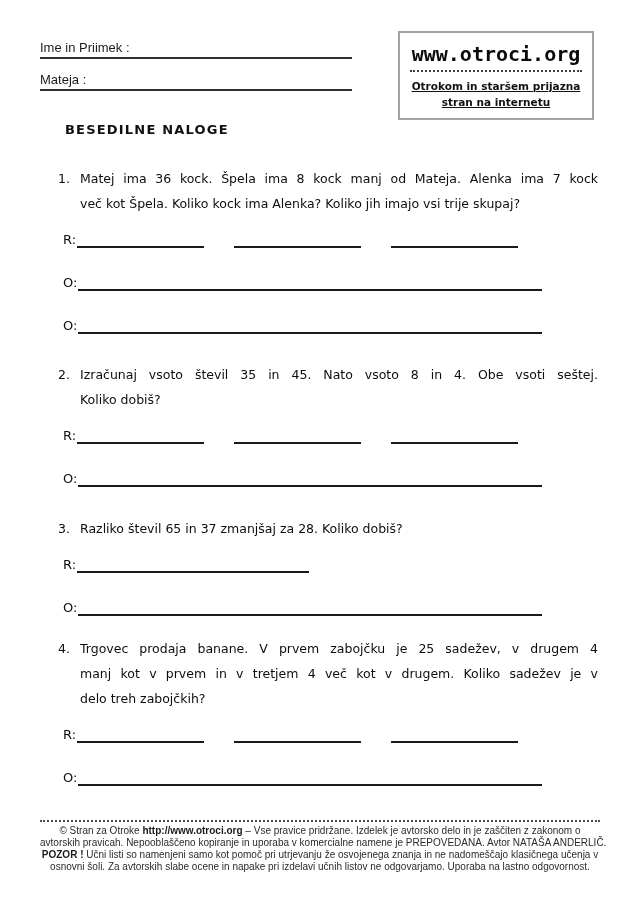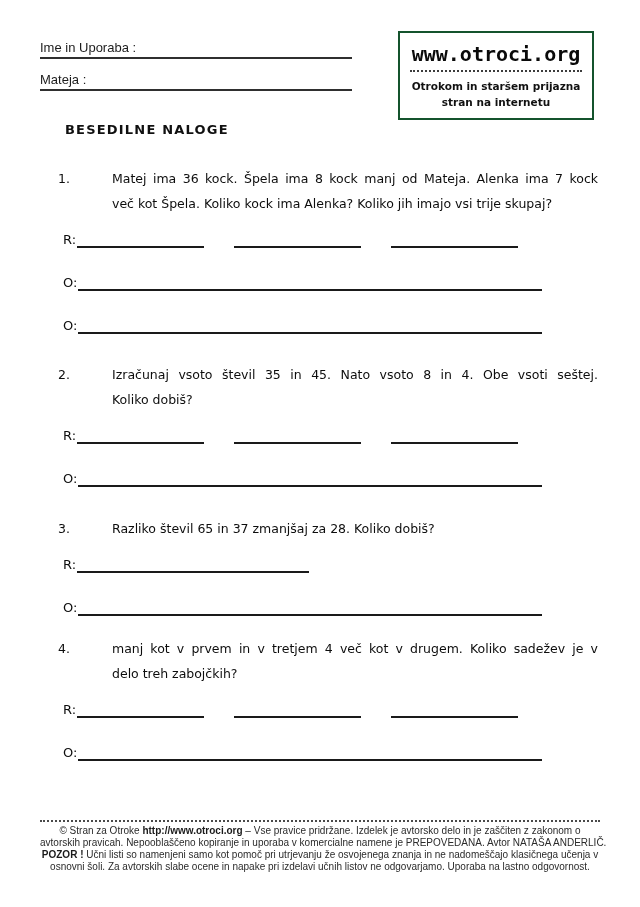--- a/index.html
+++ b/index.html
@@ -14,42 +14,42 @@
     position:absolute; left:40px; width:312px;
     border-bottom:2px solid #2f2f2f; padding-bottom:2px;
     font-family:"Liberation Sans", sans-serif; font-size:13px; color:#1c1c1c;
   }
   .name-field { top:40px; }
   .date-field { top:72px; }
 
   
   .site-box {
     position:absolute; left:398px; top:31px; width:196px;
-    border:2px solid #14532d; box-sizing:border-box;
+    border:2px solid #a3a3a3; box-sizing:border-box;
     text-align:center; padding:9px 8px 8px 8px; background:#fff;
   }
   .site-url {
     font-family:"DejaVu Sans Mono", monospace; font-weight:bold;
     font-size:20px; line-height:24px; color:#0a0a0a; white-space:nowrap;
   }
   .site-divider { border-top:2px dotted #3d3d3d; margin:4px 2px 6px 2px; height:0; }
-  .site-tagline { font-size:10.5px; font-weight:bold; line-height:16px; color:#111; }
+  .site-tagline { font-size:10.5px; font-weight:bold; line-height:16px; color:#111;text-decoration:underline; }
 
   
   .doc-title {
     position:absolute; left:65px; top:122px;
     font-size:13px; font-weight:bold; letter-spacing:1.2px; color:#101010;
   }
 
   
   .problem { position:absolute; left:58px; width:540px; }
   .problem-head { display:flex; }
   .problem-number { flex:none; width:22px; font-size:12.5px; line-height:25px; }
   .problem-text { flex:1; min-width:0; }
-  .ptext-line { font-size:12.5px; line-height:25px; text-align:left;margin-left:32px; }
+  .ptext-line { font-size:12.5px; line-height:25px; text-align:left; }
   .ptext-line.justified { text-align:justify; text-align-last:justify; }
 
   .answer-row { display:flex; align-items:flex-end; margin-left:5px; height:16px; margin-top:27px; font-size:13px; }
   .answer-row.first { margin-top:16px; }
   .answer-label { flex:none; line-height:16px; padding-right:1px; }
   .blank { display:inline-block; border-bottom:2px solid #1a1a1a; height:5px; }
   .blank-short { width:127px; }
   .blank-medium { width:232px; }
   .blank-long { width:464px; }
   .blank-gap { margin-left:30px; }
@@ -64,21 +64,21 @@
     text-align:center; white-space:nowrap; color:#2b2b2b;
   }
   .footer-line .bold { font-weight:bold; color:#1a1a1a; }
 </style>
 </head>
 <body>
 
 <div class="page">
 
   <div class="field-line name-field">
-    <span>Ime in Uporaba :</span>
+    <span>Ime in Priimek :</span>
   </div>
 
   <div class="field-line date-field">
     <span>Mateja :</span>
   </div>
 
   <div class="site-box">
     <div class="site-url">www.otroci.org</div>
     <div class="site-divider"></div>
     <div class="site-tagline">
@@ -145,20 +145,21 @@
         </div>
         <div class="answer-row">
           <span class="answer-label">O:</span>
           <span class="blank blank-long"></span>
         </div>
       </div>
       <div class="problem" style="top: 636px;">
         <div class="problem-head">
           <span class="problem-number">4.</span>
           <div class="problem-text">
+            <div class="ptext-line justified">Trgovec prodaja banane. V prvem zabojčku je 25 sadežev, v drugem 4</div>
             <div class="ptext-line justified">manj kot v prvem in v tretjem 4 več kot v drugem. Koliko sadežev je v</div>
             <div class="ptext-line">delo treh zabojčkih?</div>
           </div>
         </div>
         <div class="answer-row first">
           <span class="answer-label">R:</span>
           <span class="blank blank-short"></span>
           <span class="blank blank-short blank-gap"></span>
           <span class="blank blank-short blank-gap"></span>
         </div>

